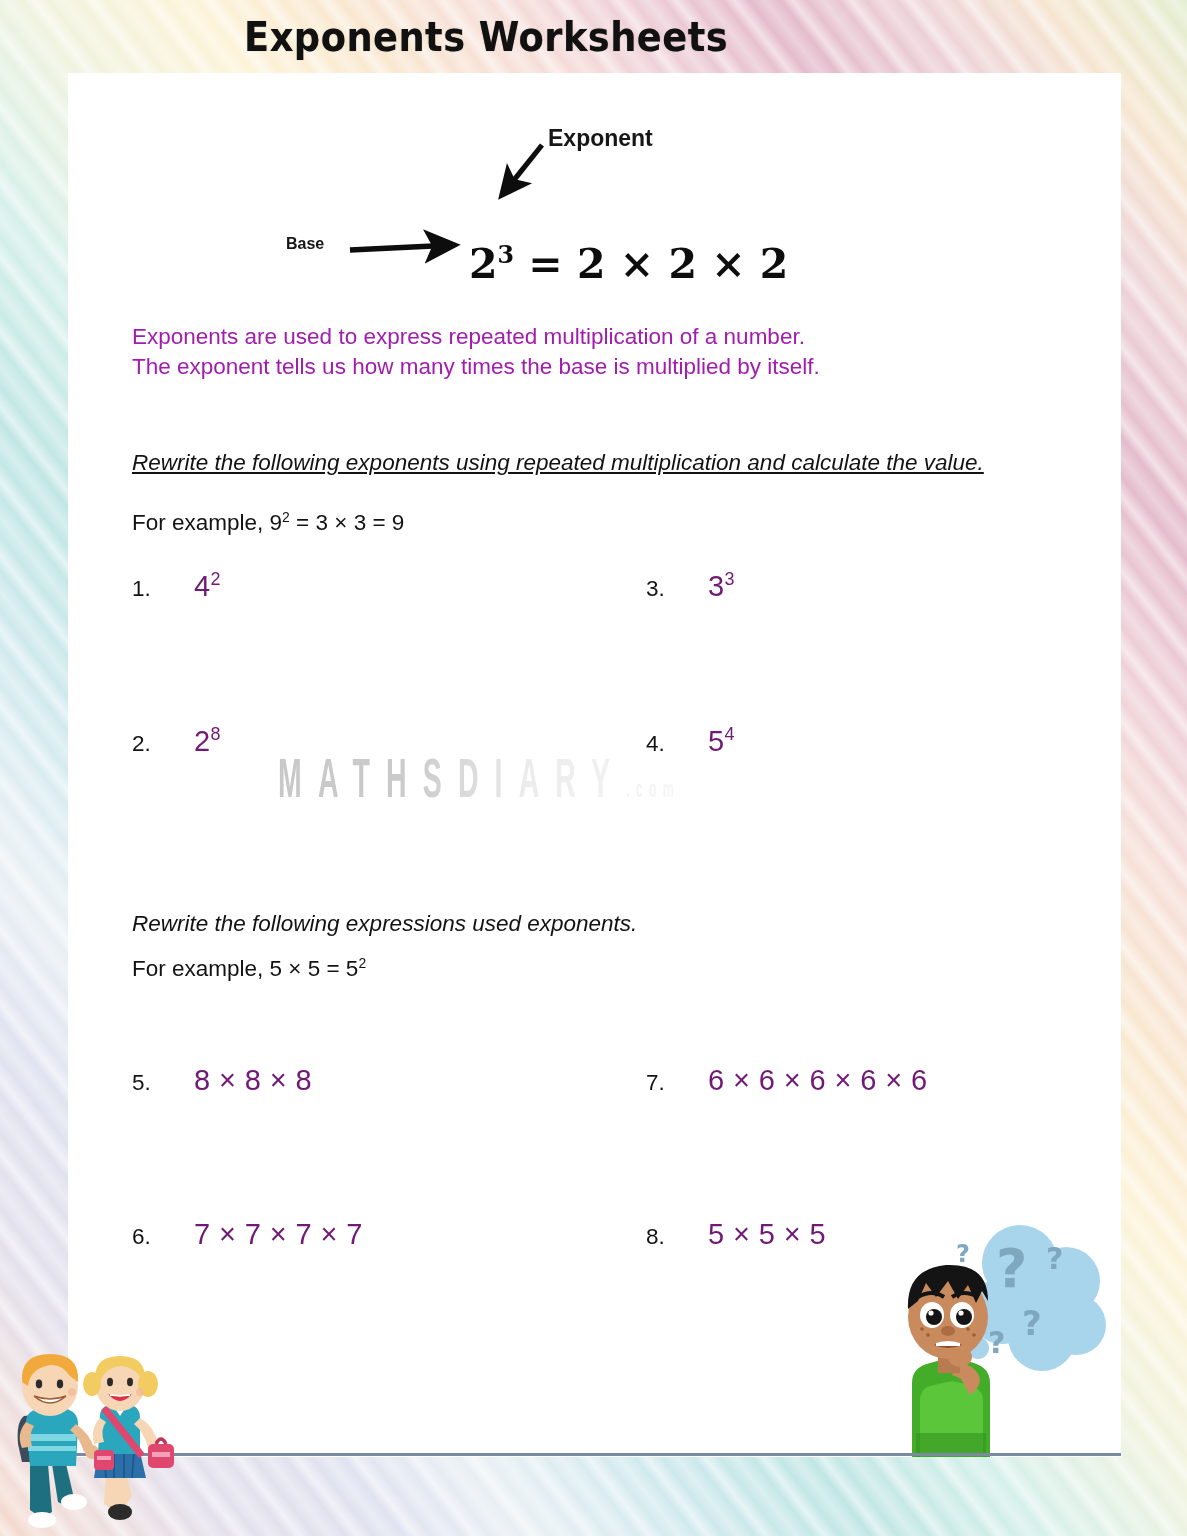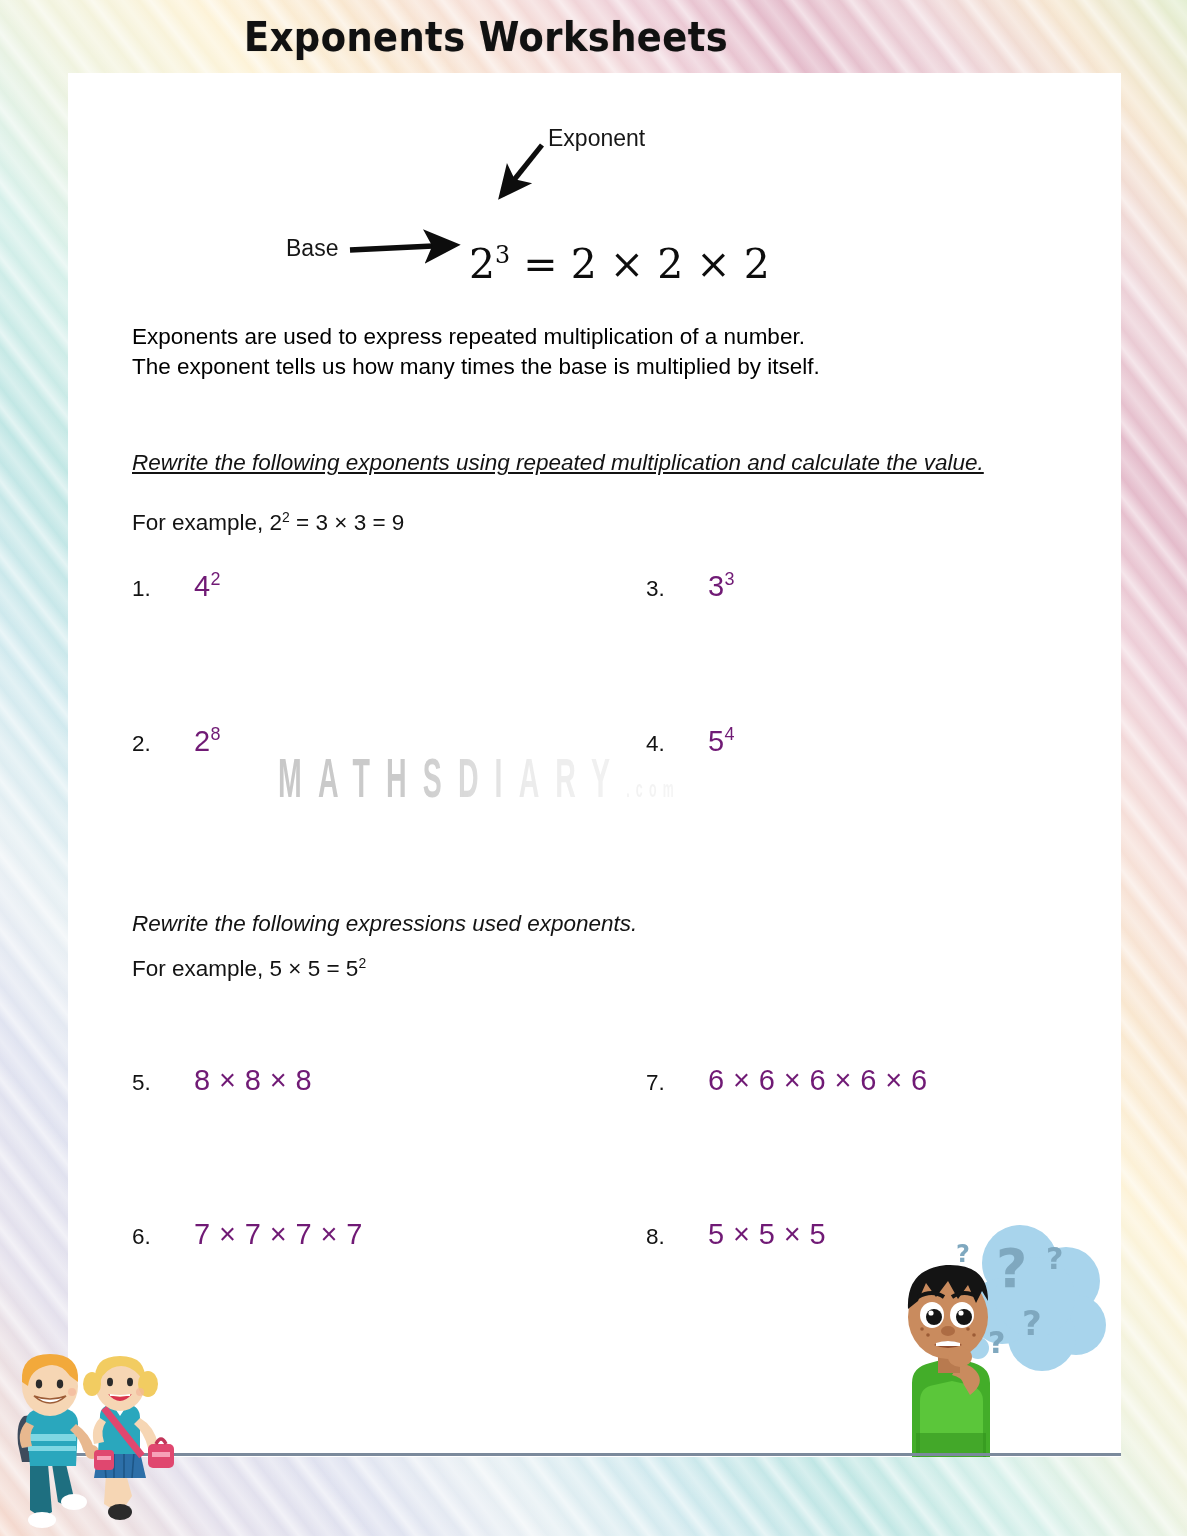--- a/index.html
+++ b/index.html
@@ -111,34 +111,35 @@
     background: #7b8a9c;
   }
 
   
   #diagram {
     position: absolute;
     left: 0;
     top: 0;
     width: 1053px;
     height: 230px;
+    font-weight: bold;
   }
   #exponent-label {
     position: absolute;
     left: 480px;
     top: 52px;
     font-size: 23px;
     color: #161616;
     white-space: nowrap;
   }
   #base-label {
     position: absolute;
     left: 218px;
     top: 162px;
-    font-size: 23px;
+    font-size: 16px;
     color: #161616;
     white-space: nowrap;
   }
   #expr {
     position: absolute;
     left: 401px;
     top: 135px;
     font-family: "DejaVu Serif", serif;
     font-size: 41px;
     color: #0d0d0d;
@@ -157,21 +158,21 @@
   }
 
   
   #intro {
     position: absolute;
     left: 64px;
     top: 249px;
     width: 900px;
     font-size: 22.5px;
     line-height: 30px;
-    color: #000000;
+    color: #a21caf;
   }
   #intro div { white-space: nowrap; }
 
   
   .section-instruction {
     position: absolute;
     font-size: 22.5px;
     font-style: italic;
     color: #131313;
     white-space: nowrap;
@@ -290,21 +291,21 @@
     <div id="base-label">Base</div>
     <div id="expr"><span>2</span><sup>3</sup><span> = 2 × 2 × 2</span></div>
   </div>
 
   <div id="intro">
     <div>Exponents are used to express repeated multiplication of a number.</div>
     <div>The exponent tells us how many times the base is multiplied by itself.</div>
   </div>
 
   <div id="instr-1" class="section-instruction">Rewrite the following exponents using repeated multiplication and calculate the value.</div>
-  <div id="example-1" class="section-example"><span>For example, 2</span><sup>2</sup><span> = 3 × 3 = 9</span></div>
+  <div id="example-1" class="section-example"><span>For example, 9</span><sup>2</sup><span> = 3 × 3 = 9</span></div>
 
   <div class="item col-left row-a">
     <span class="item-num">1.</span>
     <span class="item-expr"><span>4</span><sup>2</sup></span>
   </div>
 
   <div class="item col-left row-b">
     <span class="item-num">2.</span>
     <span class="item-expr"><span>2</span><sup>8</sup></span>
   </div>

